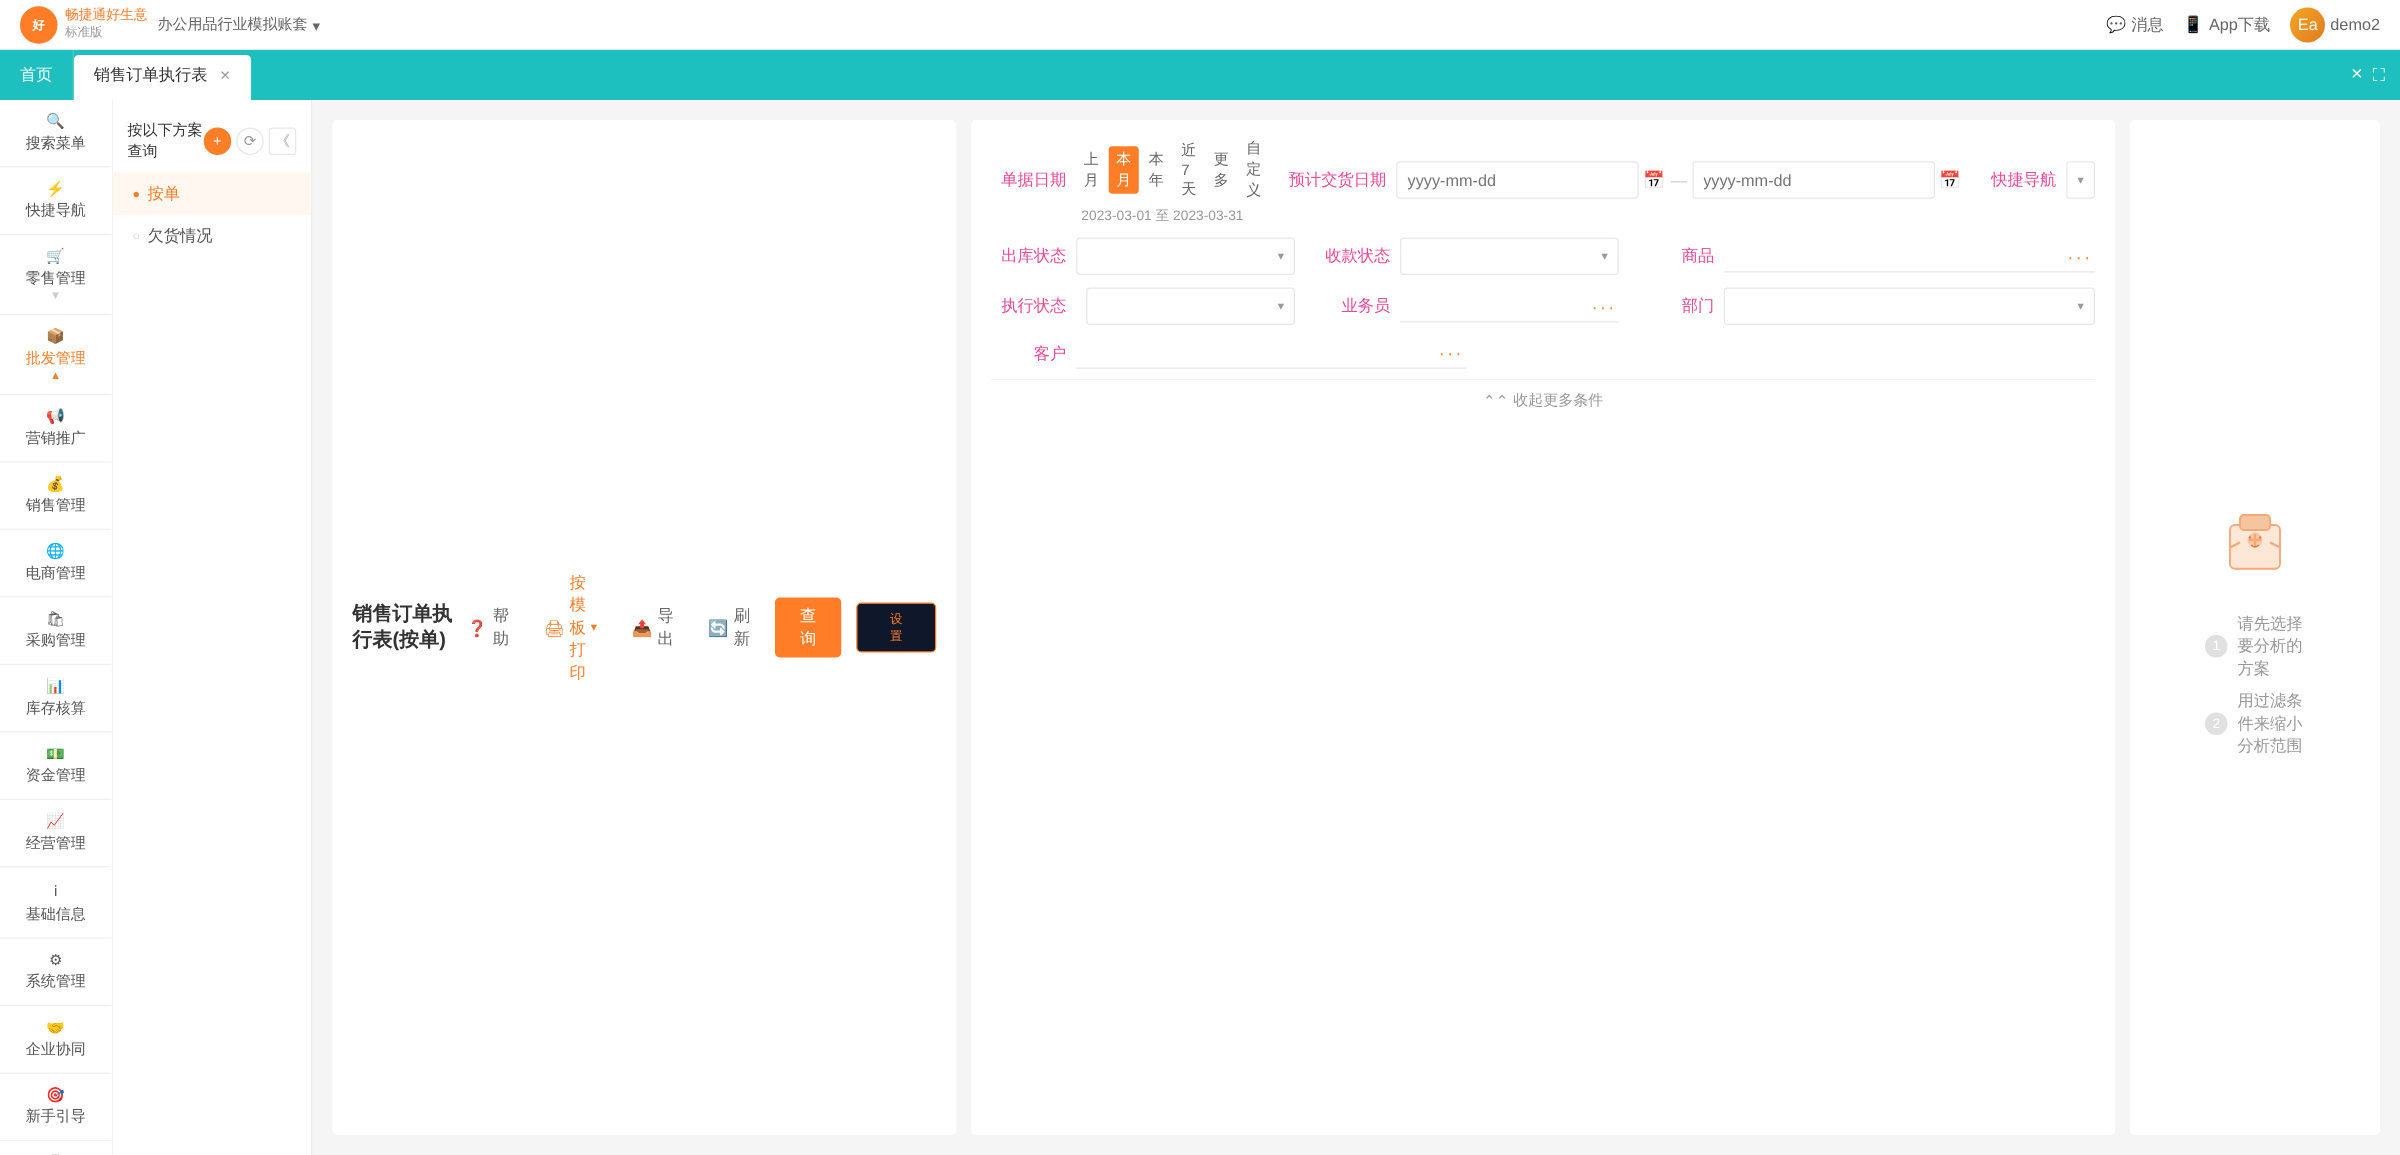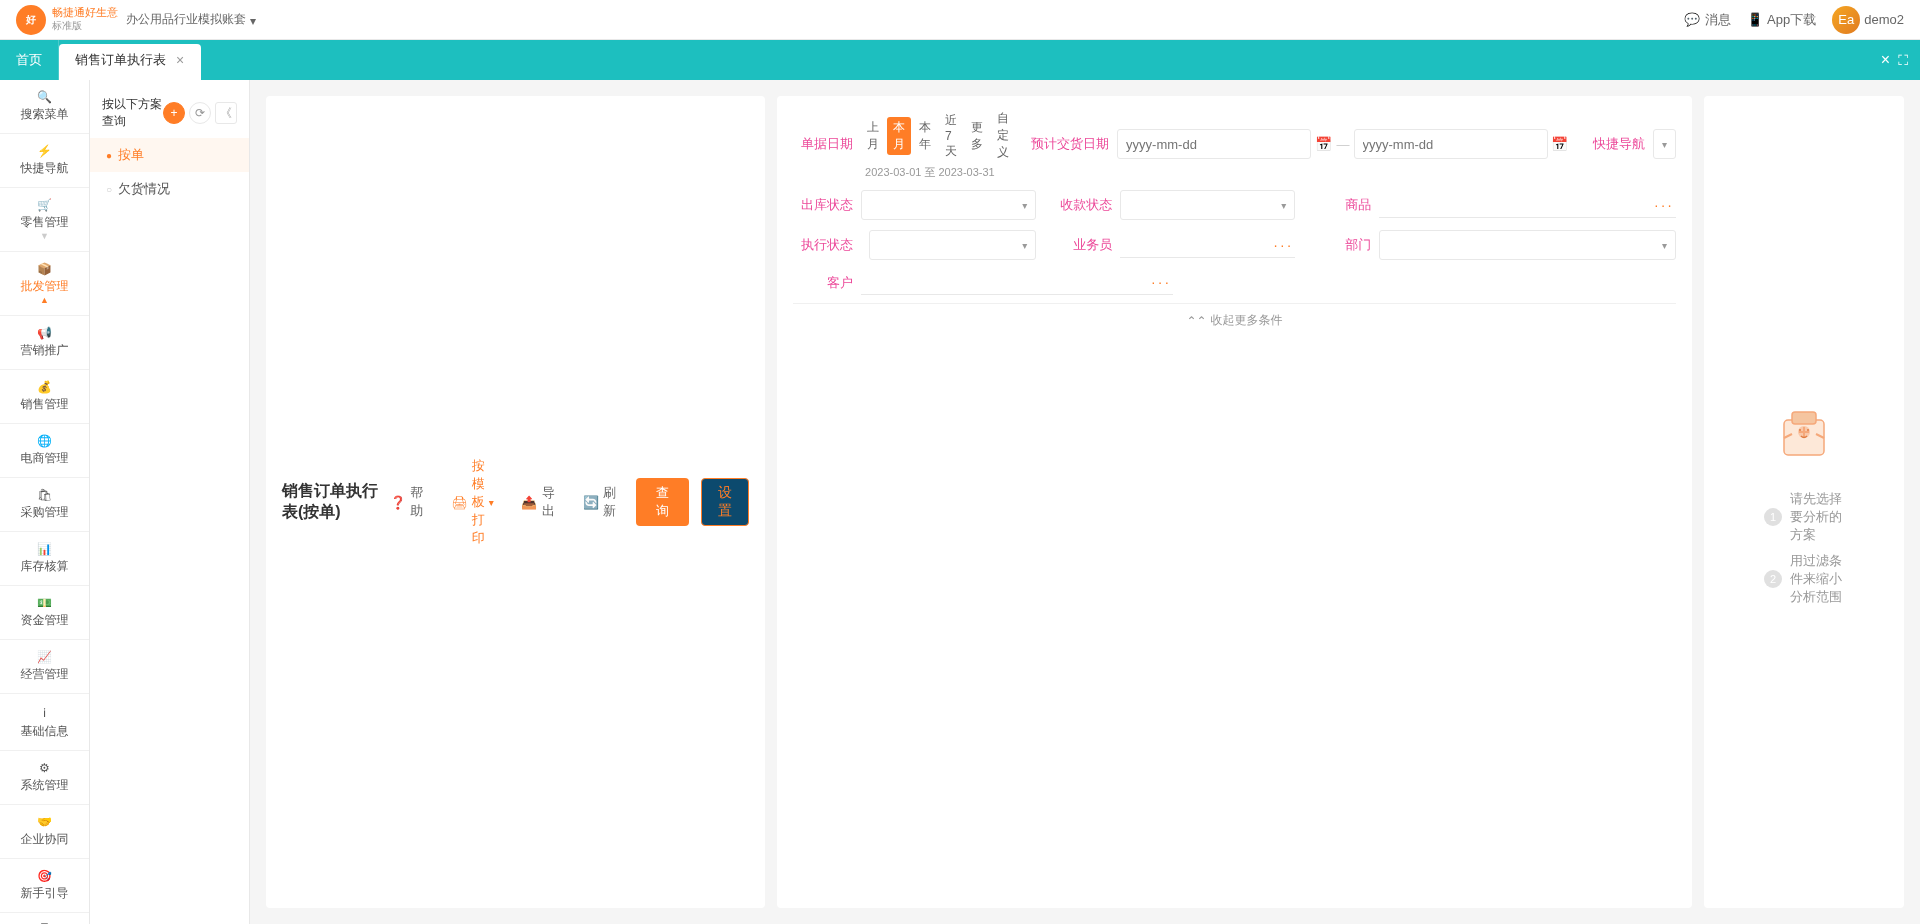--- a/index.html
+++ b/index.html
@@ -134,27 +134,27 @@
     .btn-primary {
       background: #ff7d26;
       color: #fff;
       border: none;
       padding: 6px 20px;
       border-radius: 4px;
       cursor: pointer;
       font-size: 13px;
     }
     .btn-secondary {
-      background: #0c4a6e;
+      background: #0f172a;
       color: #ff7d26;
       border: 1px solid #ff7d26;
-      padding: 5px 16px;
+      padding: 5px 26px;
       border-radius: 4px;
       cursor: pointer;
-      font-size: 14px;
+      font-size: 10px;
     }
 
     
     .filter-panel {
       background: #fff;
       border-radius: 4px;
       padding: 12px 16px;
     }
     .filter-icon-btn {
       width: 22px; height: 22px;

